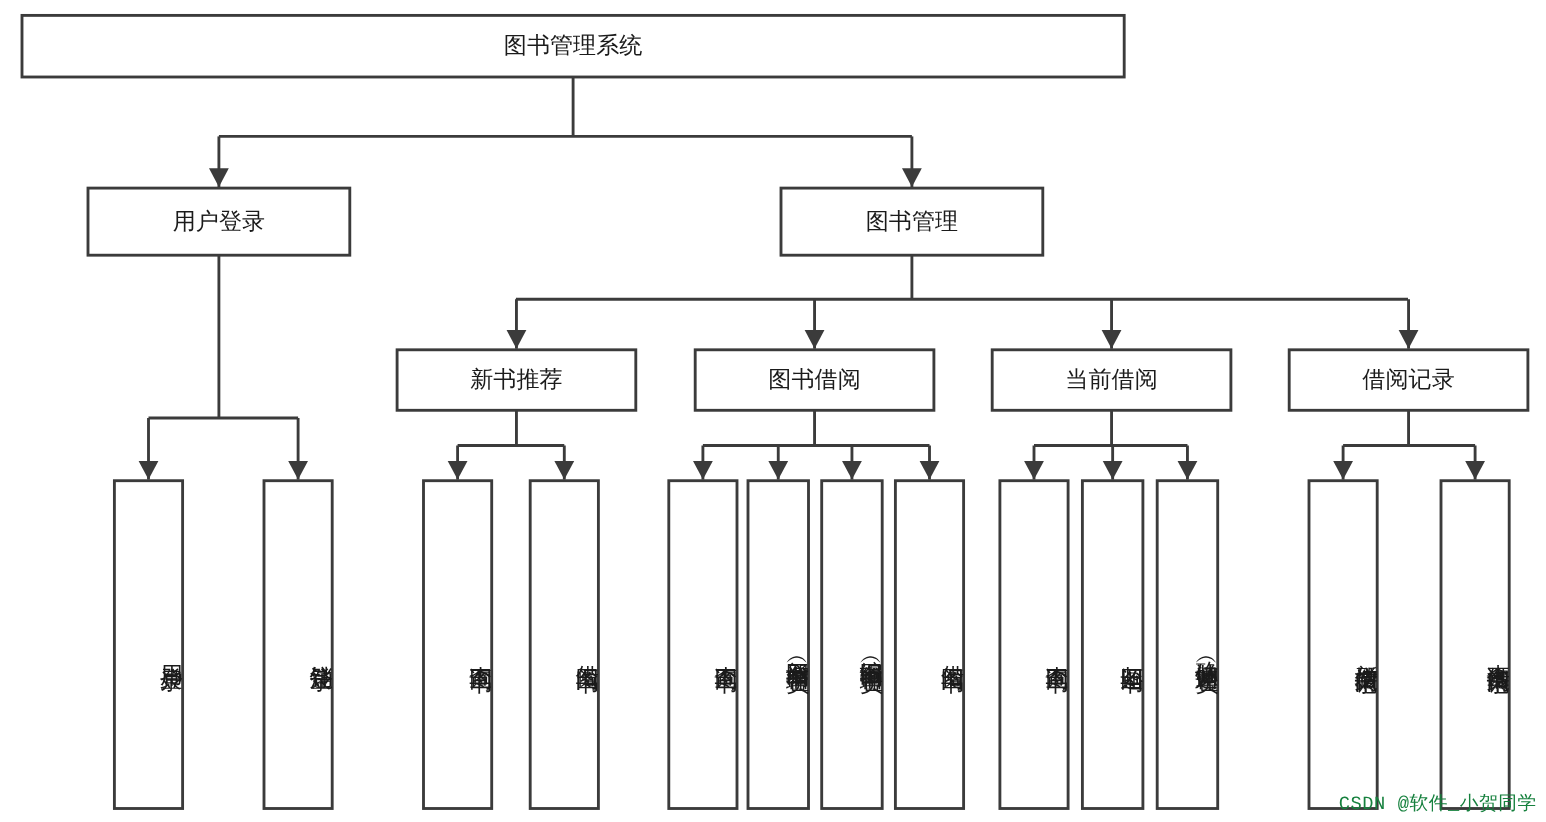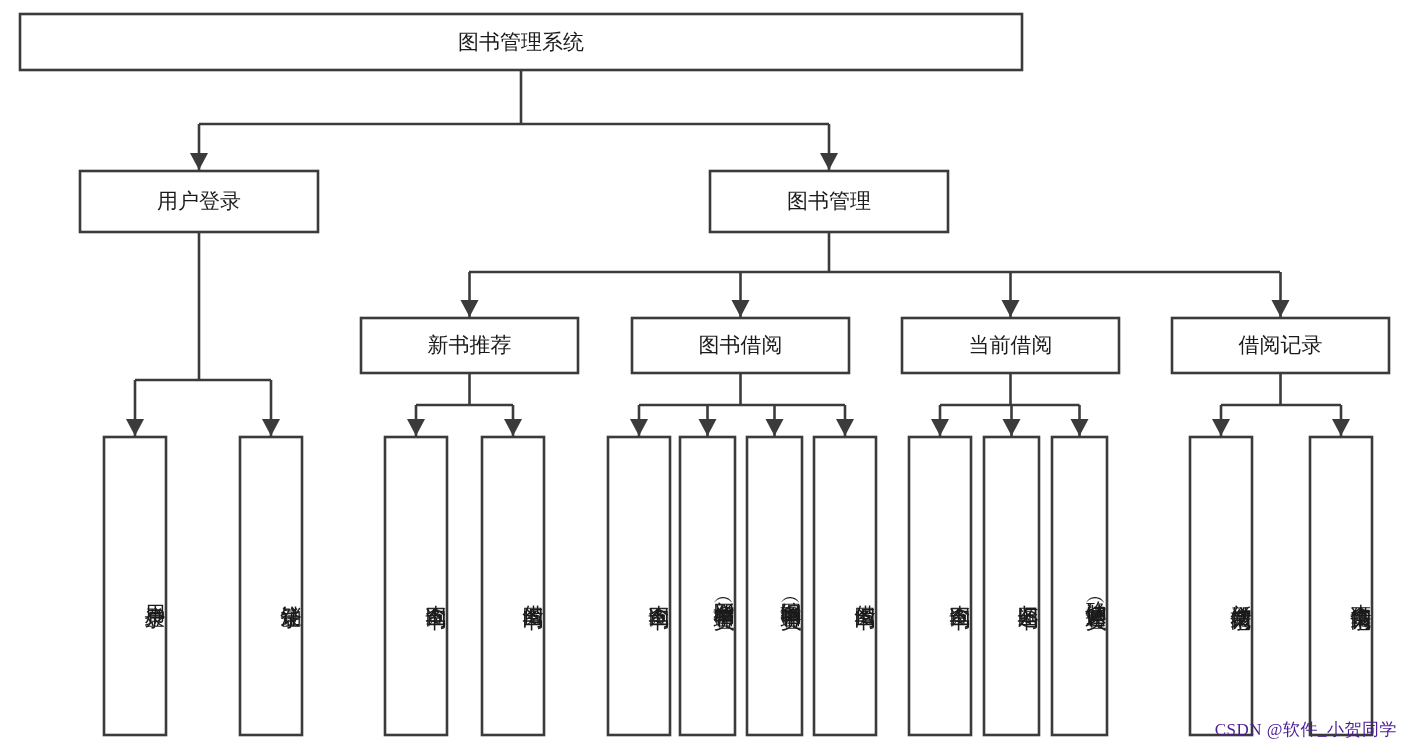--- a/index.html
+++ b/index.html
@@ -44,23 +44,23 @@
     font-family: "Liberation Sans", "DejaVu Sans", sans-serif;
     font-size: 21px;
     fill: #1b1b1b;
     text-anchor: middle;
     dominant-baseline: middle;
   }
   .watermark-text {
     position: absolute;
     right: 8px;
     bottom: 6px;
-    font-family: Liberation Serif, serif;
+    font-family: Liberation Mono, monospace;
     font-size: 17px;
-    color: #4c1d95;
+    color: #15803d;
     white-space: nowrap;
     letter-spacing: 0.5px;
   }
   .vert-label {
     position: absolute;
     font-family: "Liberation Sans", "DejaVu Sans", sans-serif;
     font-size: 21px;
     color: #1b1b1b;
     writing-mode: vertical-rl;
     text-orientation: upright;

